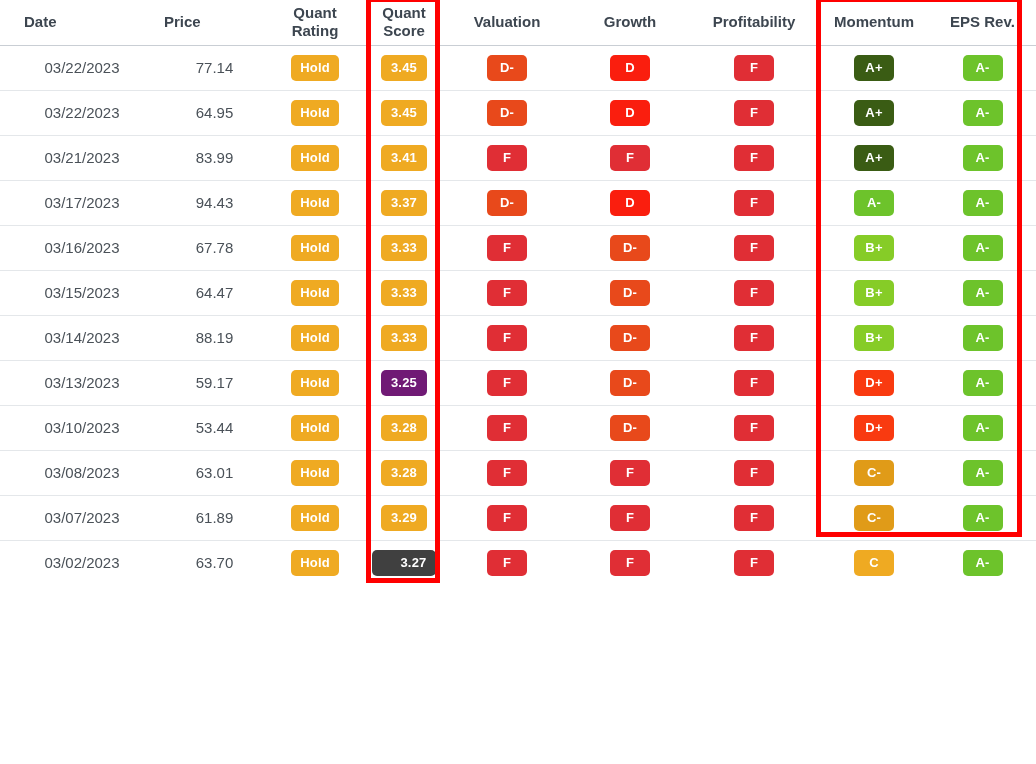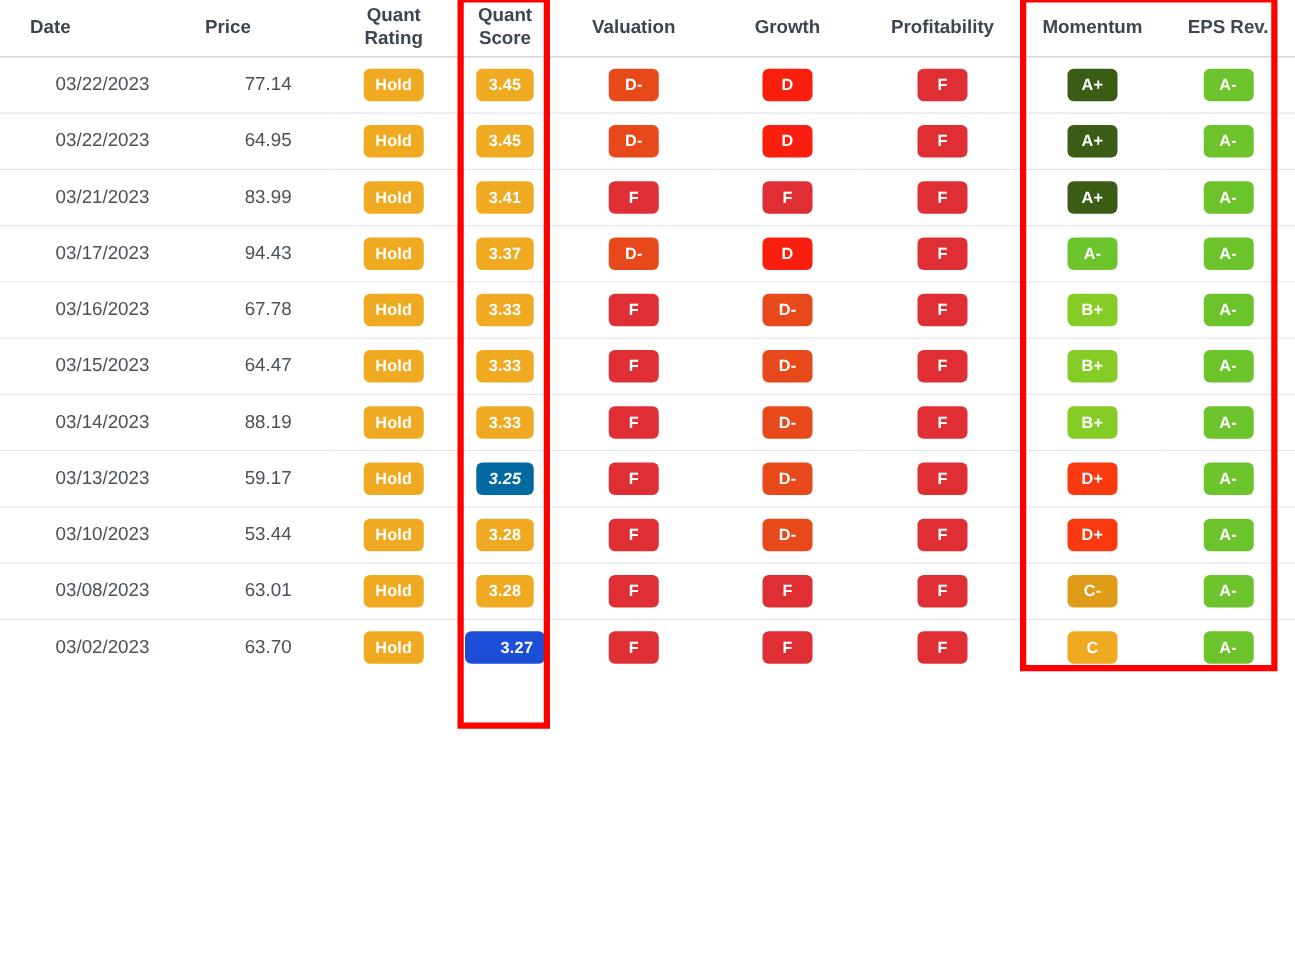--- a/index.html
+++ b/index.html
@@ -209,21 +209,21 @@
           <td><span class="badge" style="background: rgb(224, 46, 53);">F</span></td>
           <td><span class="badge" style="background: rgb(232, 73, 27);">D-</span></td>
           <td><span class="badge" style="background: rgb(224, 46, 53);">F</span></td>
           <td><span class="badge" style="background: rgb(134, 204, 39);">B+</span></td>
           <td><span class="badge" style="background: rgb(109, 195, 43);">A-</span></td>
         </tr>
         <tr>
           <td class="cell-date">03/13/2023</td>
           <td class="cell-price">59.17</td>
           <td><span class="badge wide" style="background: rgb(239, 170, 34);">Hold</span></td>
-          <td><span class="badge wide" style="background: #0369a1; font-style: italic;">3.25</span></td>
+          <td><span class="badge wide" style="background: #701a75;">3.25</span></td>
           <td><span class="badge" style="background: rgb(224, 46, 53);">F</span></td>
           <td><span class="badge" style="background: rgb(232, 73, 27);">D-</span></td>
           <td><span class="badge" style="background: rgb(224, 46, 53);">F</span></td>
           <td><span class="badge" style="background: rgb(249, 58, 16);">D+</span></td>
           <td><span class="badge" style="background: rgb(109, 195, 43);">A-</span></td>
         </tr>
         <tr>
           <td class="cell-date">03/10/2023</td>
           <td class="cell-price">53.44</td>
           <td><span class="badge wide" style="background: rgb(239, 170, 34);">Hold</span></td>
@@ -239,24 +239,35 @@
           <td class="cell-price">63.01</td>
           <td><span class="badge wide" style="background: rgb(239, 170, 34);">Hold</span></td>
           <td><span class="badge wide" style="background: rgb(239, 170, 34);">3.28</span></td>
           <td><span class="badge" style="background: rgb(224, 46, 53);">F</span></td>
           <td><span class="badge" style="background: rgb(224, 46, 53);">F</span></td>
           <td><span class="badge" style="background: rgb(224, 46, 53);">F</span></td>
           <td><span class="badge" style="background: rgb(224, 155, 24);">C-</span></td>
           <td><span class="badge" style="background: rgb(109, 195, 43);">A-</span></td>
         </tr>
         <tr>
+          <td class="cell-date">03/07/2023</td>
+          <td class="cell-price">61.89</td>
+          <td><span class="badge wide" style="background: rgb(239, 170, 34);">Hold</span></td>
+          <td><span class="badge wide" style="background: rgb(239, 170, 34);">3.29</span></td>
+          <td><span class="badge" style="background: rgb(224, 46, 53);">F</span></td>
+          <td><span class="badge" style="background: rgb(224, 46, 53);">F</span></td>
+          <td><span class="badge" style="background: rgb(224, 46, 53);">F</span></td>
+          <td><span class="badge" style="background: rgb(224, 155, 24);">C-</span></td>
+          <td><span class="badge" style="background: rgb(109, 195, 43);">A-</span></td>
+        </tr>
+        <tr>
           <td class="cell-date">03/02/2023</td>
           <td class="cell-price">63.70</td>
           <td><span class="badge wide" style="background: rgb(239, 170, 34);">Hold</span></td>
-          <td><span class="badge wide" style="background: #1d4ed8; padding-left: 28px;">3.27</span></td>
+          <td><span class="badge wide" style="background: #404040; padding-left: 28px;">3.27</span></td>
           <td><span class="badge" style="background: rgb(224, 46, 53);">F</span></td>
           <td><span class="badge" style="background: rgb(224, 46, 53);">F</span></td>
           <td><span class="badge" style="background: rgb(224, 46, 53);">F</span></td>
           <td><span class="badge" style="background: rgb(239, 170, 34);">C</span></td>
           <td><span class="badge" style="background: rgb(109, 195, 43);">A-</span></td>
         </tr>
       </tbody>
   </table>
 
   <div class="annot-box" id="annot-quant-score"></div>

